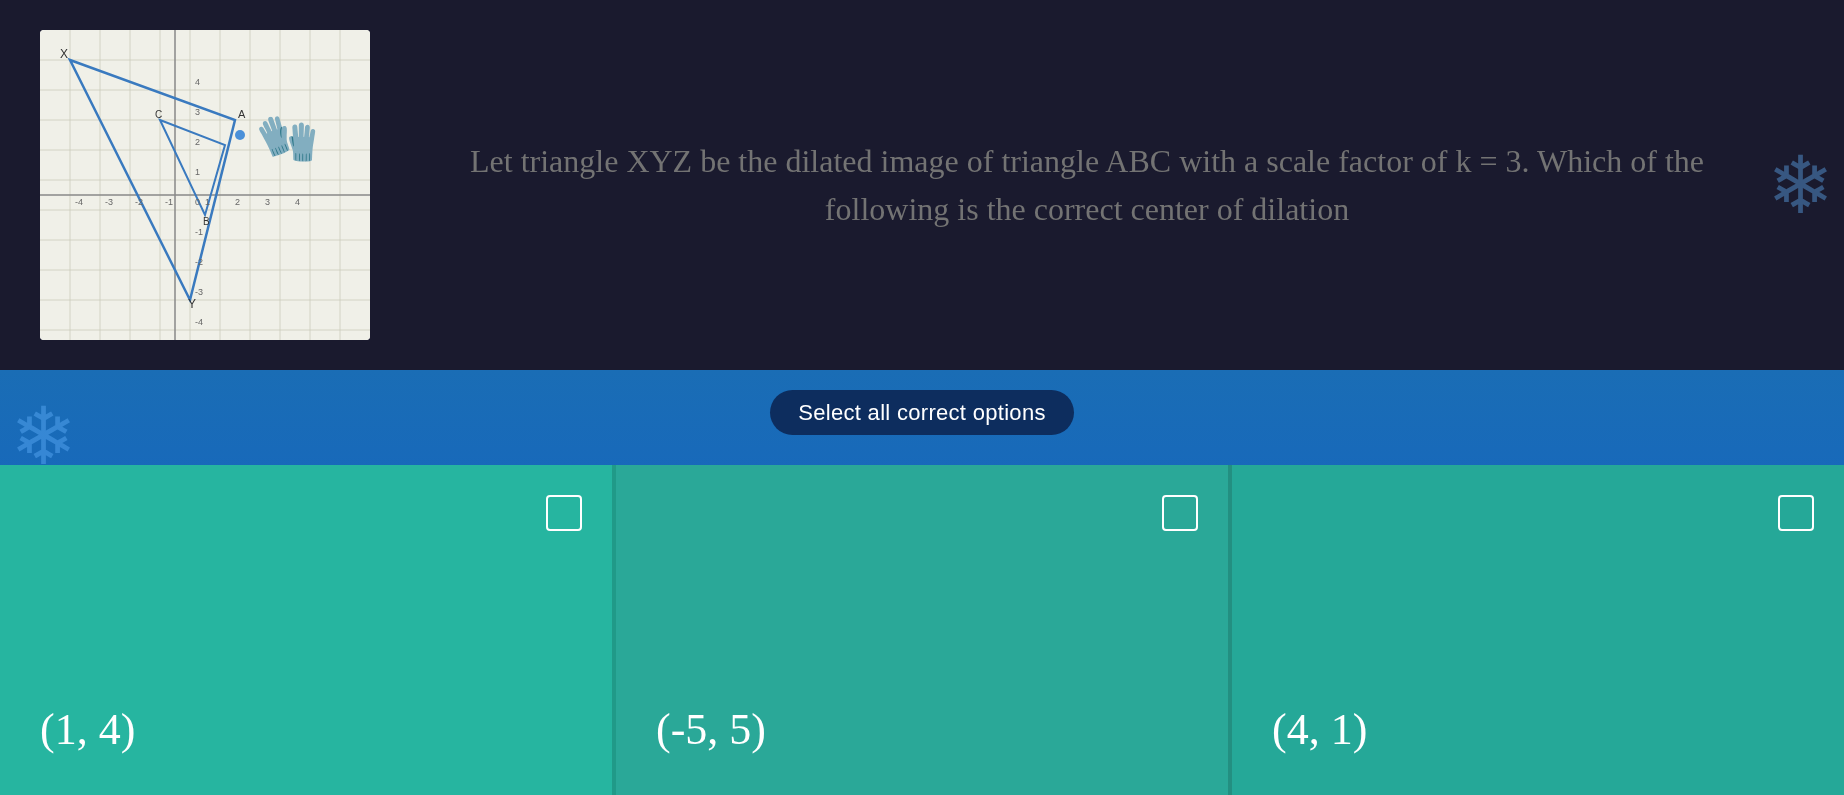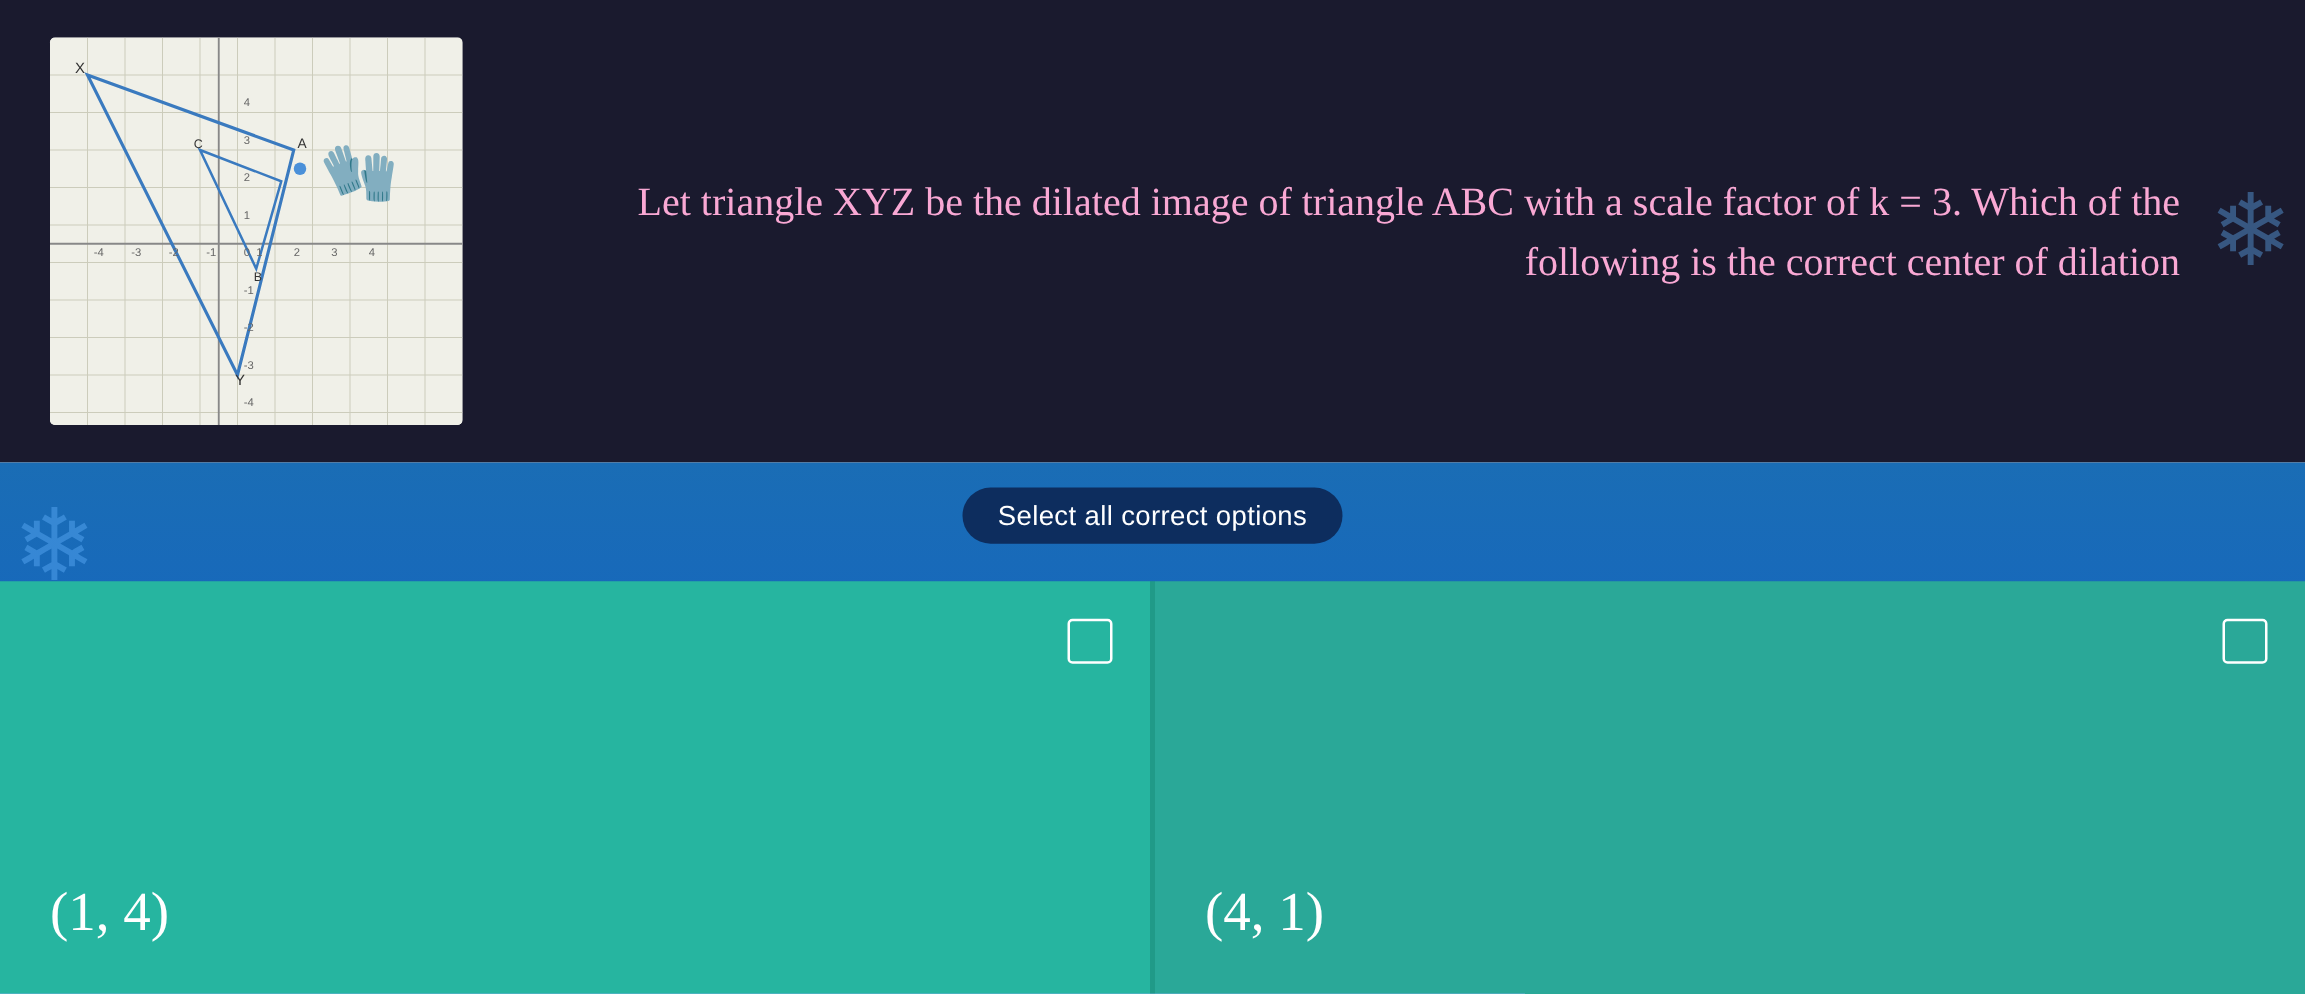--- a/index.html
+++ b/index.html
@@ -37,24 +37,24 @@
 
     .question-area {
       flex: 1;
       display: flex;
       align-items: center;
       justify-content: center;
       padding: 20px 60px;
     }
 
     .question-text {
-      color: #f9a8d4;
+      color: #737373;
       font-size: 32px;
       line-height: 1.5;
-      text-align: right;
+      text-align: center;
       font-family: 'Georgia', serif;
     }
 
     .bottom-section {
       background: linear-gradient(180deg, #1a6db5 0%, #1565c0 50%, #1976d2 100%);
       width: 100%;
       height: 425px;
       position: relative;
       display: flex;
       flex-direction: column;
@@ -262,20 +262,24 @@
 
   <div class="snowflake-decoration snowflake-left" style="top: 20px; transform: none;">❄</div>
 
   <div class="options-row">
 
     <div class="option-card">
       <div class="option-checkbox"></div>
       <span class="option-label">(1, 4)</span>
     </div>
 
+    <div class="option-card">
+      <div class="option-checkbox"></div>
+      <span class="option-label">(-5, 5)</span>
+    </div>
 
 
     <div class="option-card">
       <div class="option-checkbox"></div>
       <span class="option-label">(4, 1)</span>
     </div>
 
   </div>
 </div>
 

